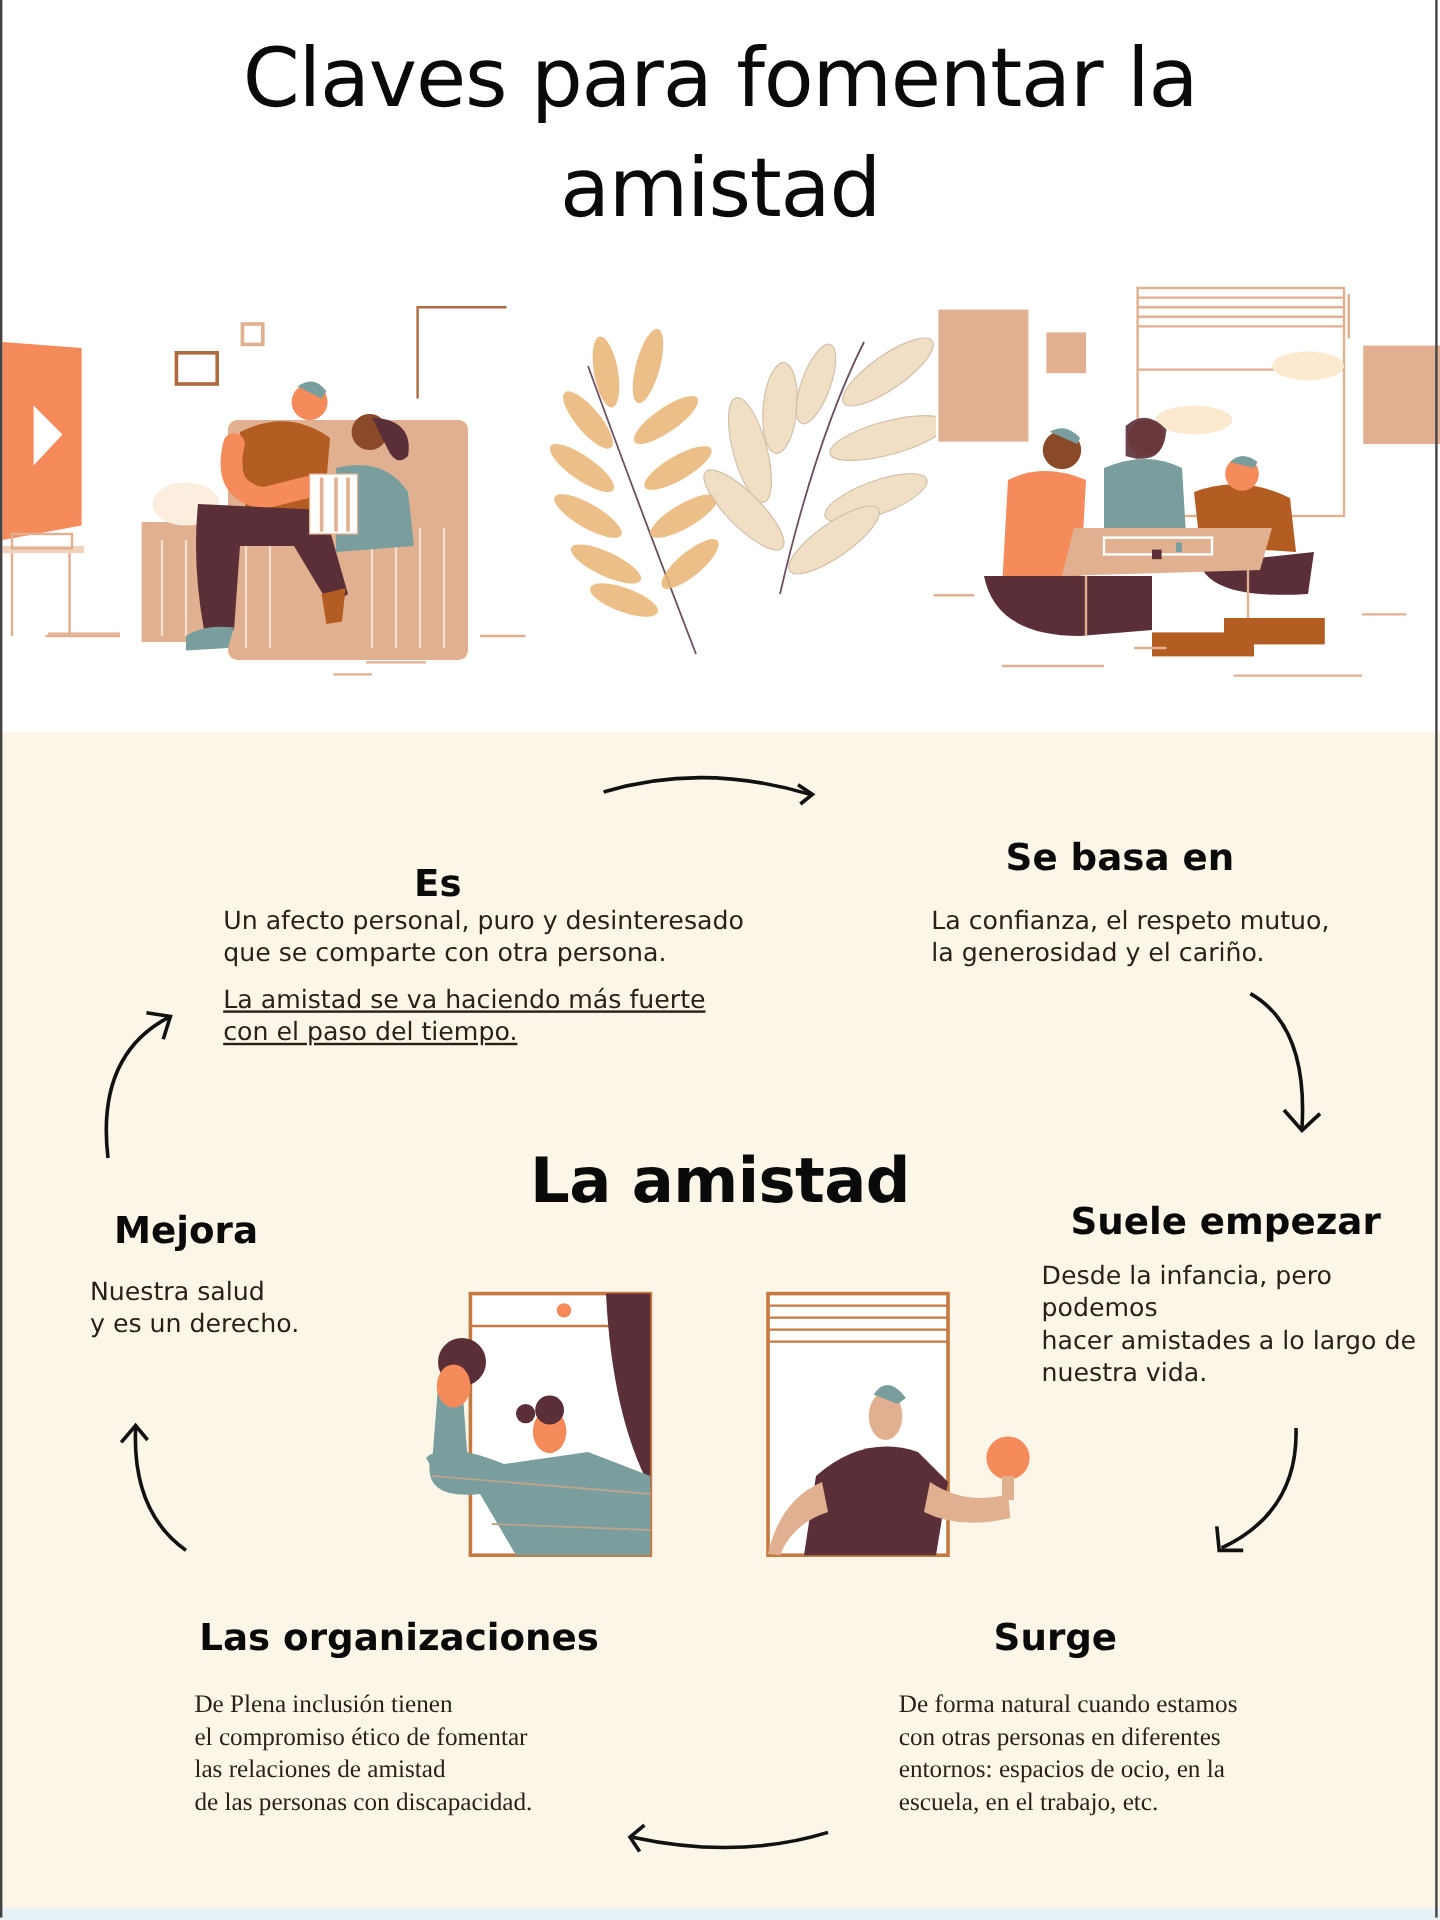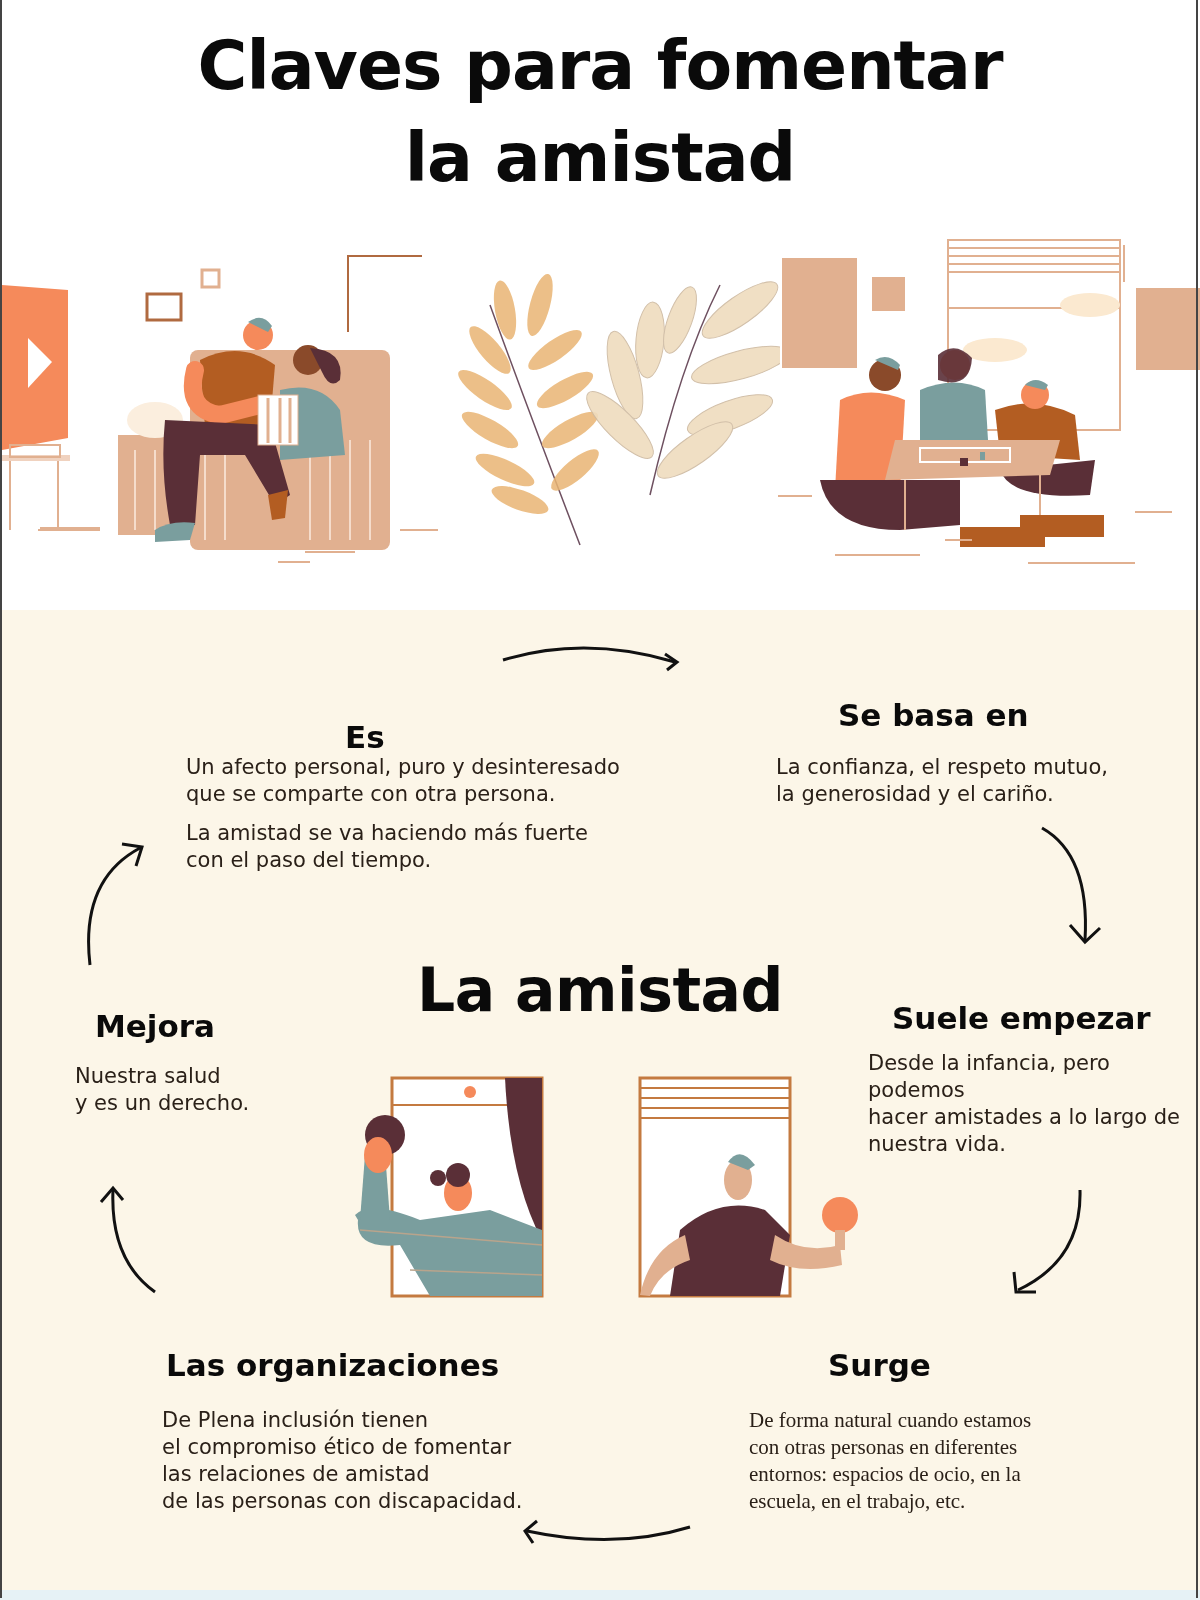--- a/index.html
+++ b/index.html
@@ -1,25 +1,25 @@
 <!DOCTYPE html>
 <html><head>
 <meta charset="utf-8">
 <style>
   html, body { margin:0; padding:0; }
   body { width:1200px; height:1600px; position:relative; overflow:hidden; background:#ffffff; font-family:"DejaVu Sans", sans-serif; color:#111; }
   .frame { position:absolute; left:0; top:0; width:1198px; height:1598px; border-left:2px solid #444; border-right:2px solid #444; box-sizing:border-box; }
   .top { position:absolute; left:0; top:0; width:1200px; height:610px; background:#ffffff; }
   .bottom { position:absolute; left:0; top:610px; width:1200px; height:980px; background:#fcf6e8; }
   .footer-strip { position:absolute; left:0; top:1590px; width:1200px; height:10px; background:#e6f2f6; }
-  .main-title { position:absolute; left:0; top:20px; width:1200px; text-align:center; font-weight:bold; font-size:68px; line-height:92px; letter-spacing:-1px; color:#0a0a0a; }
+  .main-title { position:absolute; left:0; top:20px; width:1200px; text-align:center; font-weight:normal; font-size:68px; line-height:92px; letter-spacing:-1px; color:#0a0a0a; }
   .illus { position:absolute; }
   .card-title { position:absolute; font-weight:bold; font-size:31px; color:#0a0a0a; white-space:nowrap; }
   .card-text { position:absolute; font-size:21px; line-height:27px; color:#2a2018; white-space:pre-line; }
-  .center-title { position:absolute; left:400px; top:955px; width:400px; text-align:center; font-weight:bold; font-size:60px; color:#0a0a0a; letter-spacing:-0.5px; }
+  .center-title { position:absolute; left:400px; top:955px; width:400px; text-align:center; font-weight:bold; font-size:52px; color:#0a0a0a; letter-spacing:-0.5px; }
   svg { display:block; }
 </style>
 </head>
 <body>
 
 <div class="top"></div>
 <div class="bottom"></div>
 <div class="footer-strip"></div>
 
 <h1 class="main-title" style="margin:0;padding:0 180px;box-sizing:border-box;">Claves para fomentar la amistad</h1>
@@ -197,21 +197,21 @@
   <svg width="70" height="130" viewBox="0 0 70 130">
       <path d="M10 125 Q0 40 60 8" fill="none" stroke="#111" stroke-width="3"></path>
       <path d="M42 4 L62 7 L56 26" fill="none" stroke="#111" stroke-width="3"></path>
     </svg>
 </div>
 
 <div>
   <div class="card-title" style="left:345px;top:697px;margin-top:22px;">Es</div>
   <div class="card-text" style="left:186px;top:754px;">Un afecto personal, puro y desinteresado
 que se comparte con otra persona.</div>
-  <div class="card-text" style="left:186px;top:820px;">La amistad se va haciendo más fuerte
+  <div class="card-text" style="left:186px;top:820px;text-decoration:underline;">La amistad se va haciendo más fuerte
 con el paso del tiempo.</div>
 </div>
 
 <div>
   <div class="card-title" style="left:838px;top:697px;">Se basa en</div>
   <div class="card-text" style="left:776px;top:754px;">La confianza, el respeto mutuo,
 la generosidad y el cariño.</div>
 </div>
 
 <div>
@@ -224,21 +224,21 @@
 <div>
   <div class="card-title" style="left:828px;top:1347px;">Surge</div>
   <div class="card-text" style="left:749px;top:1407px;font-family:Liberation Serif, serif;">De forma natural cuando estamos
 con otras personas en diferentes
 entornos: espacios de ocio, en la
 escuela, en el trabajo, etc.</div>
 </div>
 
 <div>
   <div class="card-title" style="left:166px;top:1347px;text-align:center;">Las organizaciones</div>
-  <div class="card-text" style="left:162px;top:1407px;">De Plena inclusión tienen
+  <div class="card-text" style="left:162px;top:1407px;font-family:Liberation Serif, serif;">De Plena inclusión tienen
 el compromiso ético  de fomentar
 las relaciones de amistad
 de las personas con discapacidad.</div>
 </div>
 
 <div>
   <div class="card-title" style="left:95px;top:1008px;">Mejora</div>
   <div class="card-text" style="left:75px;top:1063px;">Nuestra salud
 y es un derecho.</div>
 </div>

